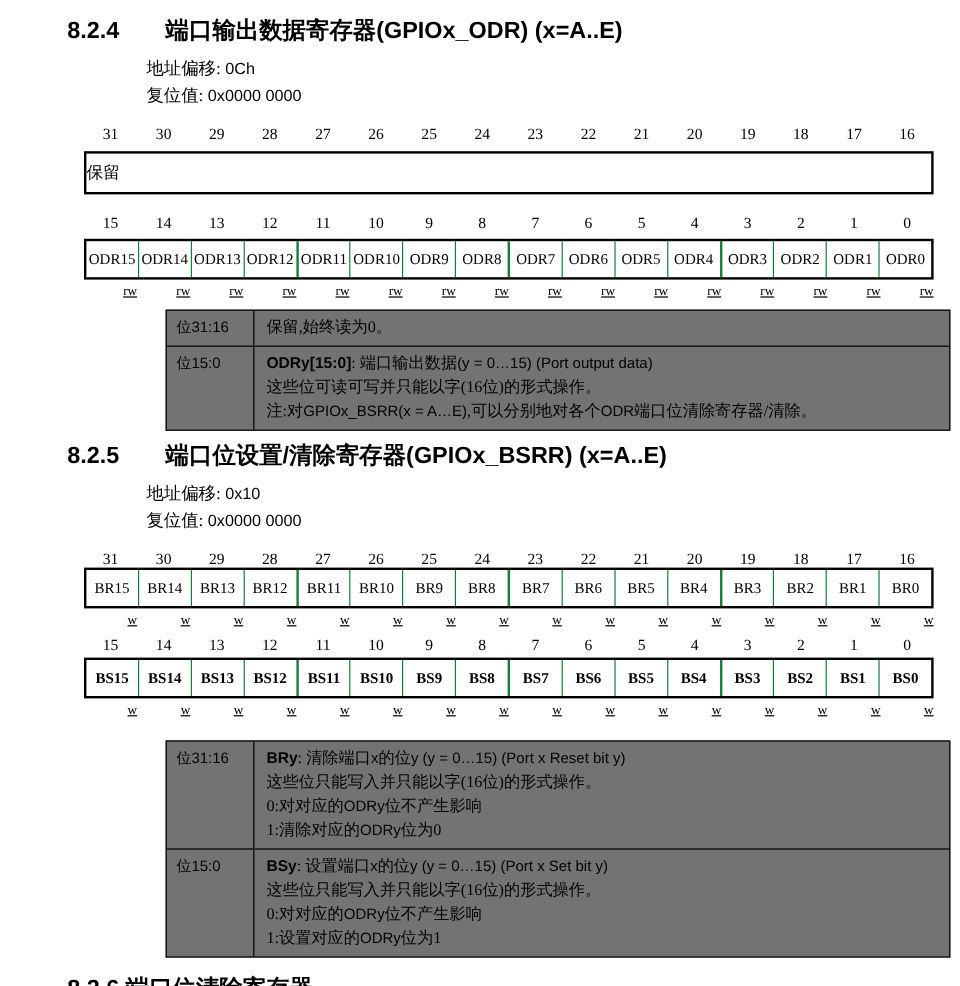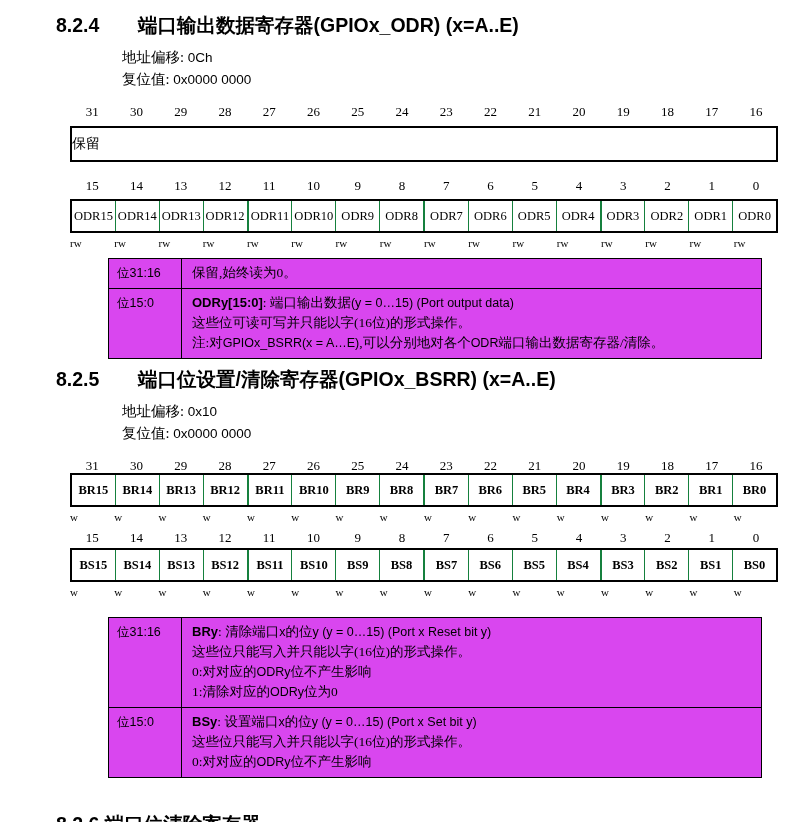--- a/index.html
+++ b/index.html
@@ -104,33 +104,34 @@
   .accrow {
     position: absolute;
     left: 36px;
     width: 708px;
     display: flex;
     font-family: "Liberation Serif", serif;
     font-size: 11px;
   }
   .accrow span {
     flex: 1 1 0;
-    text-align: left;
+    text-align: right;
     line-height: 14px;
+    text-decoration: underline;
   }
 
   
   .desc-table {
     position: absolute;
-    left: 74px;
+    left: 104px;
     width: 654px;
     border: 1.5px solid #000;
     border-collapse: collapse;
     box-sizing: border-box;
-    background: #d946ef;
+    background: #737373;
   }
   .desc-table .drow {
     display: flex;
     border-bottom: 1.5px solid #000;
   }
   .desc-table .drow:last-child { border-bottom: none; }
   .desc-table .dbits {
     width: 73px;
     flex: 0 0 73px;
     border-right: 1.5px solid #000;
@@ -278,21 +279,21 @@
         <div class="dbits">位31:16</div>
         <div class="dbody">
           <p><span>保留,始终读为0。</span></p>
         </div>
       </div>
       <div class="drow">
         <div class="dbits">位15:0</div>
         <div class="dbody">
           <p><b>ODRy[15:0]</b><span>: 端口输出数据</span><span class="lat">(y = 0…15) (Port output data)</span></p>
           <p><span>这些位可读可写并只能以字(16位)的形式操作。</span></p>
-          <p><span>注:对</span><span class="lat">GPIOx_BSRR(x = A…E)</span><span>,可以分别地对各个</span><span class="lat">ODR</span><span>端口输出数据寄存器/清除。</span></p>
+          <p><span>注:对</span><span class="lat">GPIOx_BSRR(x = A…E)</span><span>,可以分别地对各个</span><span class="lat">ODR</span><span>端口位清除寄存器/清除。</span></p>
         </div>
       </div>
     </div>
 
   <div class="section-heading" style="top:366px;">
     <span class="sec-num">8.2.5</span><span>端口位设置/清除寄存器(GPIOx_BSRR) (x=A..E)</span>
   </div>
 
   <div class="meta-line" style="top:402px;">
     <span>地址偏移:</span>
@@ -315,21 +316,21 @@
       <span>23</span>
       <span>22</span>
       <span>21</span>
       <span>20</span>
       <span>19</span>
       <span>18</span>
       <span>17</span>
       <span>16</span>
     </div>
 
-  <div class="regrow" style="top:473px;font-weight:bold;">
+  <div class="regrow" style="top:473px;">
       <div class="cell">BR15</div>
       <div class="cell">BR14</div>
       <div class="cell">BR13</div>
       <div class="cell">BR12</div>
       <div class="cell">BR11</div>
       <div class="cell">BR10</div>
       <div class="cell">BR9</div>
       <div class="cell">BR8</div>
       <div class="cell">BR7</div>
       <div class="cell">BR6</div>
@@ -426,19 +427,20 @@
           <p><span>0:对对应的</span><span class="lat">ODRy</span><span>位不产生影响</span></p>
           <p><span>1:清除对应的</span><span class="lat">ODRy</span><span>位为0</span></p>
         </div>
       </div>
       <div class="drow">
         <div class="dbits">位15:0</div>
         <div class="dbody">
           <p><b>BSy</b><span>: 设置端口</span><span class="lat">x</span><span>的位</span><span class="lat">y (y = 0…15) (Port x Set bit y)</span></p>
           <p><span>这些位只能写入并只能以字(16位)的形式操作。</span></p>
           <p><span>0:对对应的</span><span class="lat">ODRy</span><span>位不产生影响</span></p>
+          <p><span>1:设置对应的</span><span class="lat">ODRy</span><span>位为1</span></p>
         </div>
       </div>
     </div>
 
   <div class="cut-heading">8.2.6   端口位清除寄存器</div>
 
 </div>
 
 </body></html>

